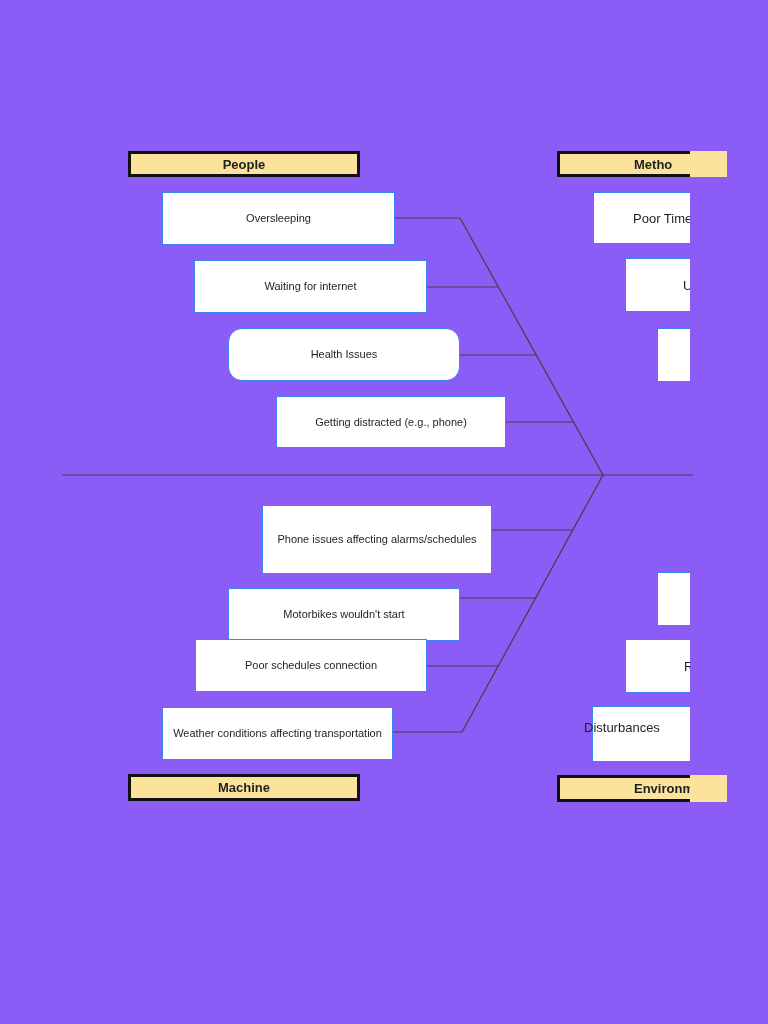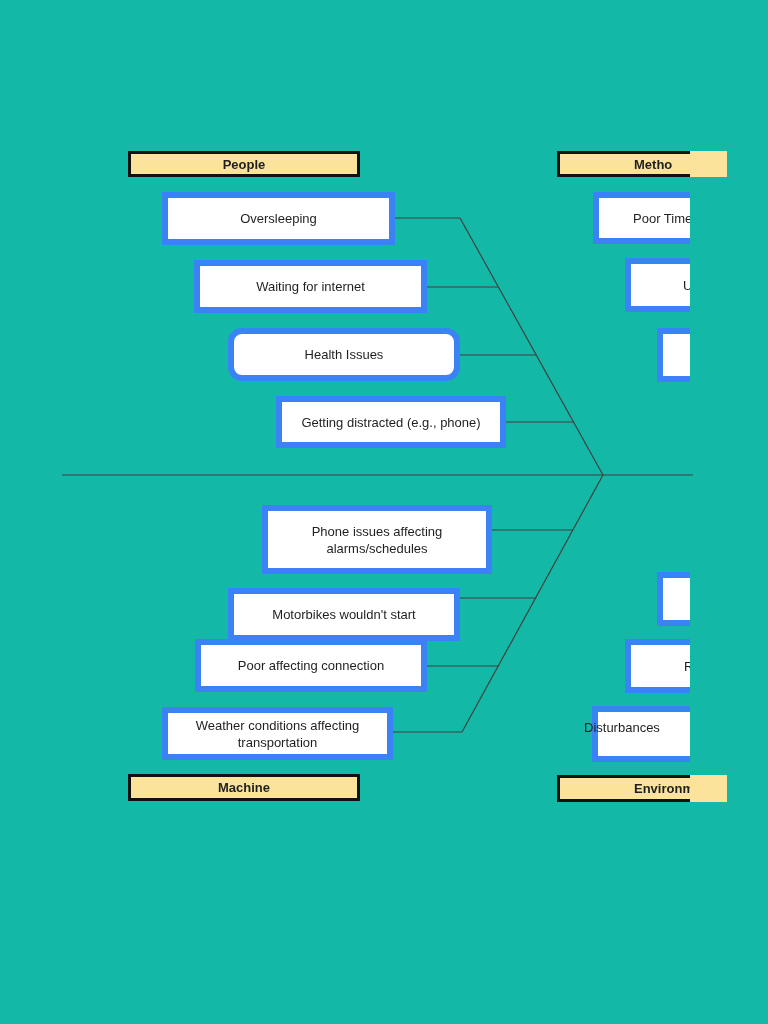--- a/index.html
+++ b/index.html
@@ -1,24 +1,24 @@
 <!DOCTYPE html>
 <html><head>
 <meta charset="utf-8">
 <style>
   html,body{margin:0;padding:0;background:#ffffff;}
   .canvas{
-    position:relative;width:768px;height:1024px;background:#14b8a6;
+    position:relative;width:768px;height:1024px;background:#8b5cf6;
     font-family:"Liberation Sans",sans-serif;color:#1f1f1f;overflow:hidden;
   }
   svg.lines{position:absolute;left:0;top:0;z-index:1;}
   .box{
-    position:absolute;z-index:2;background:#ffffff;border:6px solid #3b82f6;
+    position:absolute;z-index:2;background:#ffffff;border:1px solid #3b82f6;
     display:flex;align-items:center;justify-content:center;text-align:center;
-    font-size:13px;line-height:17px;box-sizing:border-box;padding:0 10px;
+    font-size:11px;line-height:17px;box-sizing:border-box;padding:0 10px;
   }
   .header{
     position:absolute;z-index:3;background:#FBE39B;border:3px solid #111111;
     display:flex;align-items:center;justify-content:center;text-align:center;
     font-size:13px;font-weight:bold;box-sizing:border-box;
   }
   .header-ext{position:absolute;z-index:1;background:#FBE39B;}
   .clip{position:absolute;left:0;top:0;width:690px;height:1024px;overflow:hidden;z-index:2;}
   .frag{
     position:absolute;z-index:4;font-size:13px;white-space:nowrap;
@@ -73,21 +73,21 @@
     <span>Getting distracted (e.g., phone)</span>
   </div>
 
   <div class="box" style="left:262px;top:505px;width:230px;height:69px;">
     <span>Phone issues affecting alarms/schedules</span>
   </div>
   <div class="box" style="left:228px;top:572px;width:232px;height:53px;margin-top:16px;">
     <span>Motorbikes wouldn't start</span>
   </div>
   <div class="box" style="left:195px;top:639px;width:232px;height:53px;">
-    <span>Poor affecting connection</span>
+    <span>Poor schedules connection</span>
   </div>
   <div class="box" style="left:162px;top:707px;width:231px;height:53px;">
     <span>Weather conditions affecting transportation</span>
   </div>
 
   <div class="clip">
 
     <div class="header" style="left:557px;top:151px;width:232px;height:26px;"></div>
     <div class="header" style="left:557px;top:775px;width:232px;height:27px;"></div>
     <span class="frag bold" style="left:634px;top:164px;">Metho</span>

